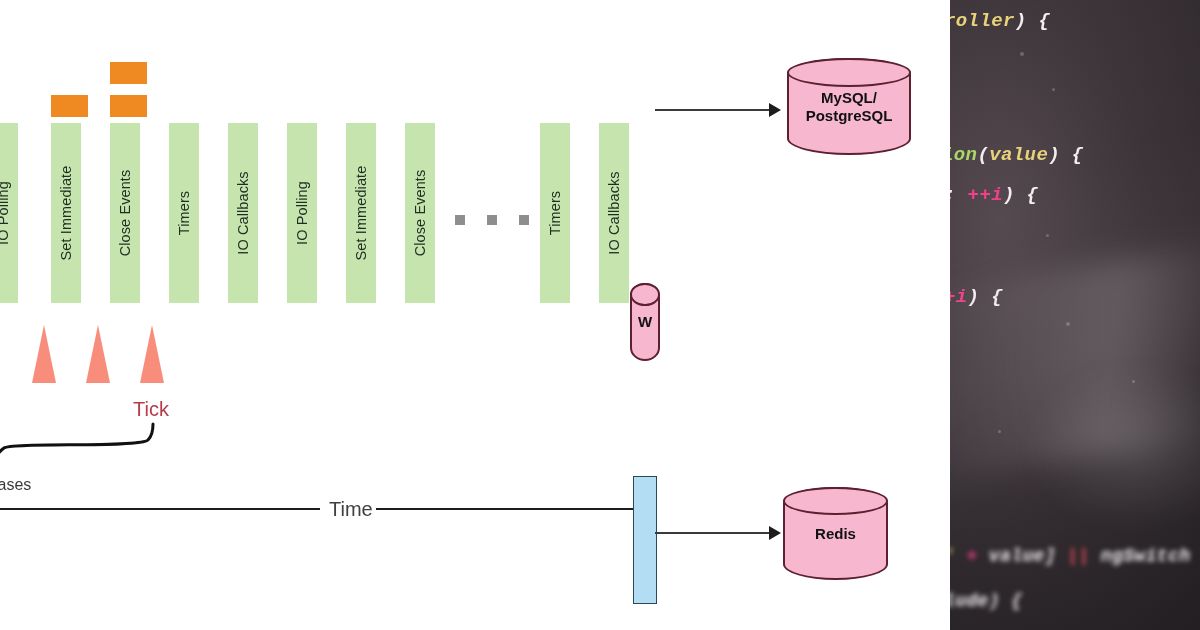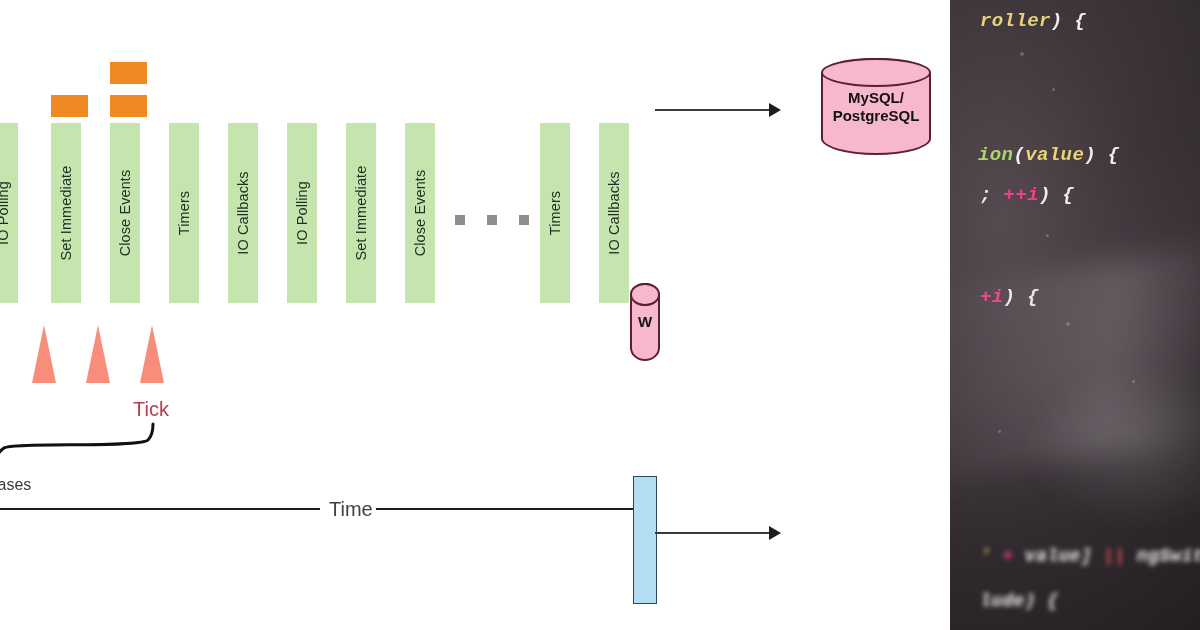--- a/index.html
+++ b/index.html
@@ -127,21 +127,20 @@
   #codepanel .glare2{
     position:absolute;left:30%;top:58%;width:90%;height:26%;
     background:radial-gradient(ellipse at center, rgba(200,195,200,.18) 0%, rgba(120,115,120,0) 70%);
     filter:blur(10px);
   }
   .code-line{
     position:absolute;white-space:nowrap;
     font-family:"Liberation Mono","DejaVu Sans Mono",monospace;
     font-weight:bold;font-style:italic;
     letter-spacing:.4px;
-    margin-left:36px;
   }
   .code-line.sharp{filter:blur(.45px);}
   .code-line.fuzzy{filter:blur(2.6px);}
   .tk-white{color:#f2eef0;}
   .tk-yellow{color:#e8d37a;}
   .tk-pink{color:#f0408a;}
   .tk-green{color:#a8d66a;}
   .tk-red{color:#e8505f;}
   .code-dust{
     position:absolute;border-radius:50%;background:rgba(220,215,220,.28);
@@ -213,34 +212,39 @@
 
     <div class="cyl" style="left:630px;top:283px;width:30px;height:78px">
       <div class="cyl-body"></div>
       <div class="cyl-top"></div>
       <div class="cyl-text">W</div>
     </div>
 
     <div class="arrow-line" style="left:655px;top:109px;width:116px"></div>
     <div class="arrow-head" style="left:769px;top:103px"></div>
 
-    <div class="cyl" style="left:821px;top:58px;width:110px;height:97px">
+    <div class="cyl" style="left:787px;top:58px;width:124px;height:97px">
       <div class="cyl-body"></div>
       <div class="cyl-top"></div>
       <div class="cyl-text">
         <div>
           <div>MySQL/</div>
           <div>PostgreSQL</div>
         </div>
       </div>
     </div>
 
     <div class="arrow-line" style="left:655px;top:532px;width:116px"></div>
     <div class="arrow-head" style="left:769px;top:526px"></div>
 
+    <div class="cyl" style="left:783px;top:487px;width:105px;height:93px">
+      <div class="cyl-body"></div>
+      <div class="cyl-top"></div>
+      <div class="cyl-text">Redis</div>
+    </div>
 
   </div>
 
   <div id="codepanel">
     <div class="vignette"></div>
 
     <div class="code-line sharp" style="left:-6px;top:10px;font-size:19px">
       <span class="tk-yellow">roller</span><span class="tk-white">) {</span>
     </div>
 

